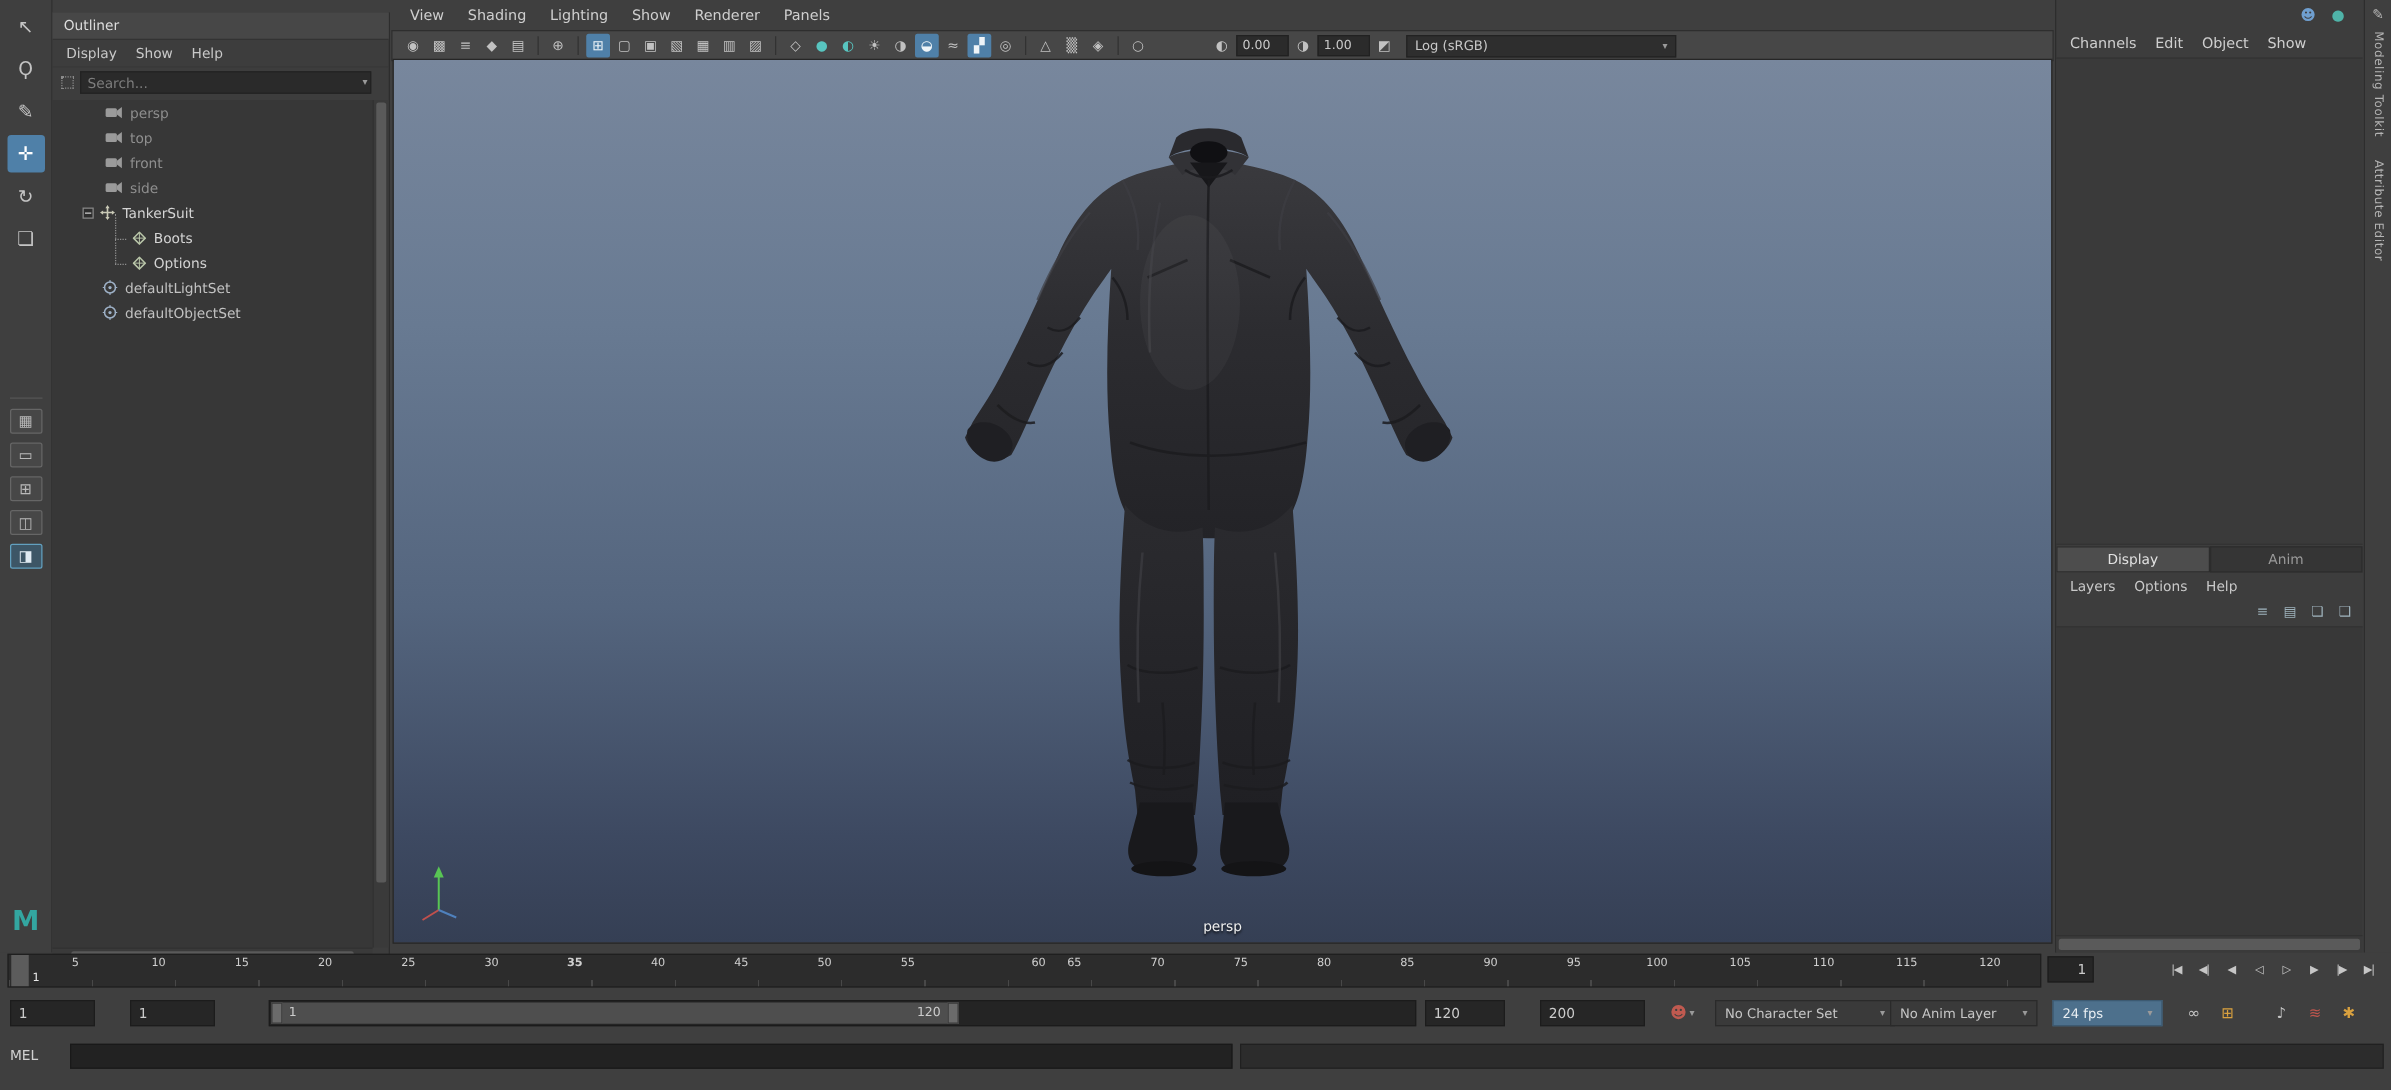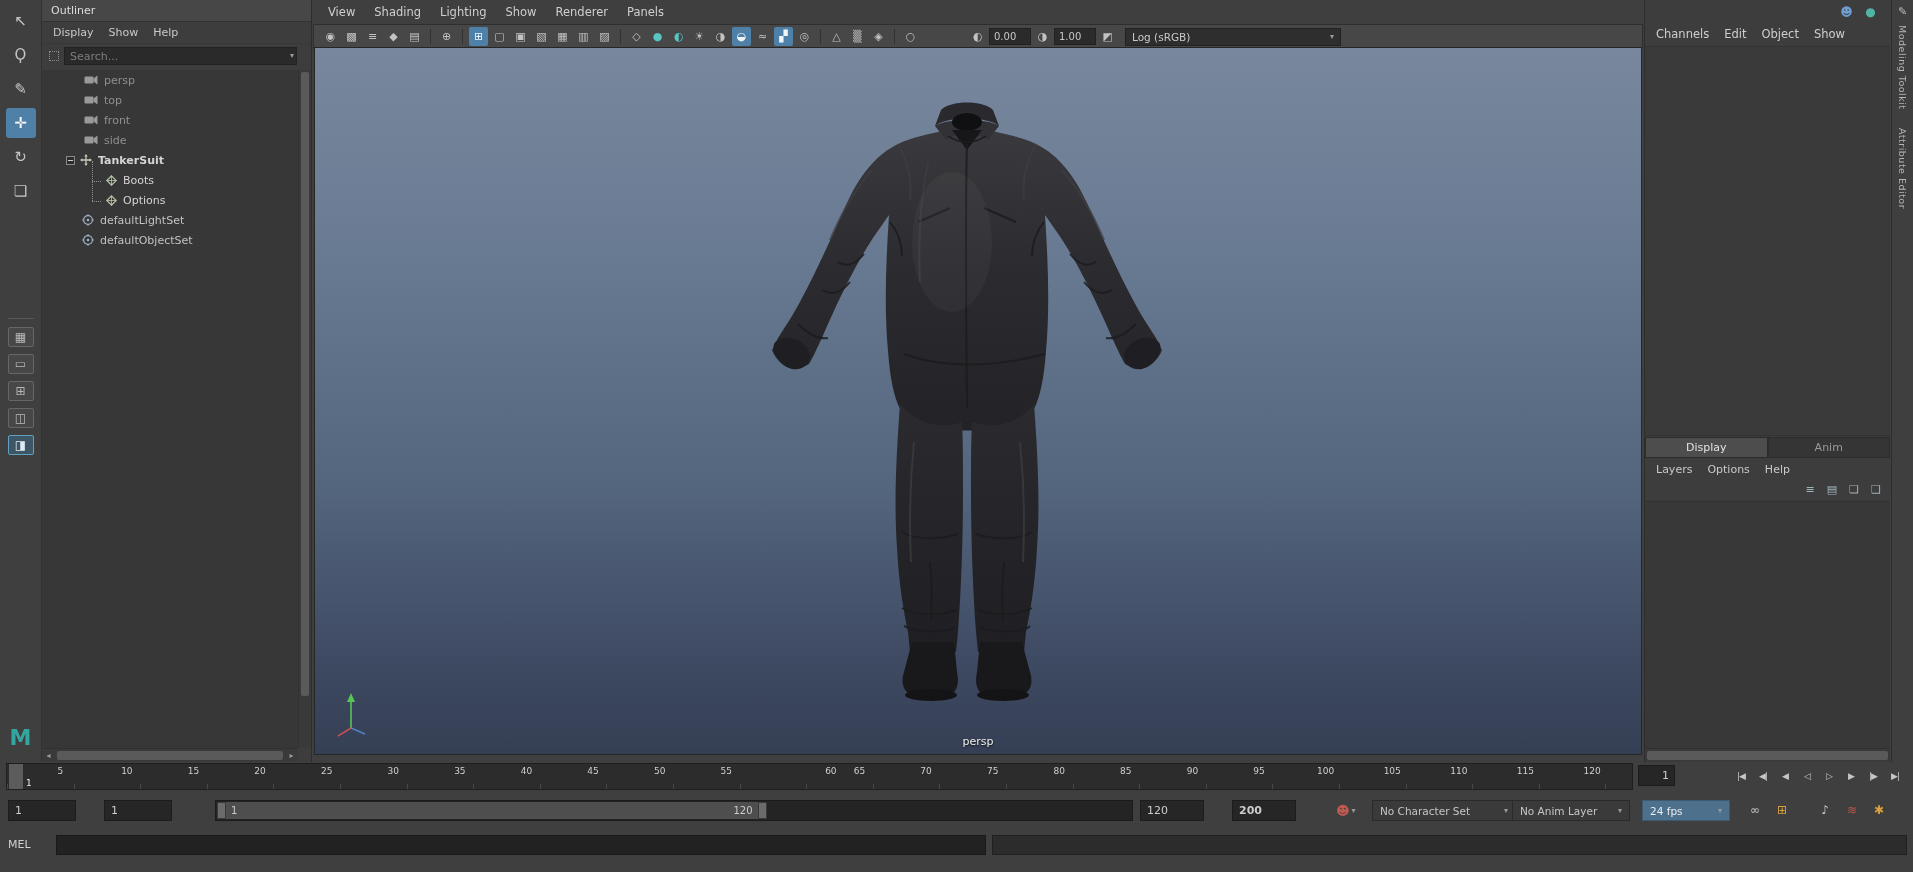--- a/index.html
+++ b/index.html
@@ -12,37 +12,37 @@
 .tool{width:30px;height:30px;margin-bottom:4px;display:flex;align-items:center;justify-content:center;font-size:15px;color:#c4c4c4;border-radius:3px;}
 .tool.active{background:#4f80a8;color:#ffffff;}
 .tb-gap{height:104px;}
 .tb-sep{width:26px;height:1px;background:#565656;margin:4px 0 8px;}
 .layouts{display:flex;flex-direction:column;align-items:center;}
 .layout-btn{width:26px;height:20px;margin-bottom:7px;border:1px solid #666;border-radius:2px;background:#474747;color:#b9b9b9;font-size:12px;display:flex;align-items:center;justify-content:center;}
 .layout-btn.active{border-color:#62a0bf;background:#3d5666;color:#dfeaf2;}
 .maya-logo{margin-top:auto;margin-bottom:12px;font-size:22px;font-weight:bold;color:#33a6a0;}
 
 
-#outli{position:absolute;left:42px;top:0;width:270px;height:762px;background:#3d3d3d;border-right:1px solid #2d2d2d;}
+#outli{position:absolute;left:42px;top:10px;width:270px;height:762px;background:#3d3d3d;border-right:1px solid #2d2d2d;}
 .ol-title{height:22px;line-height:22px;padding-left:9px;background:#474747;border-bottom:1px solid #333;color:#dedede;font-size:11px;}
 .ol-menus{height:22px;display:flex;gap:15px;align-items:center;padding-left:11px;color:#c9c9c9;border-bottom:1px solid #383838;}
 .menu-item{cursor:default;}
 .ol-search{height:24px;display:flex;align-items:center;gap:5px;padding:0 14px 0 7px;}
 .filter-box{width:10px;height:10px;border:1px dotted #8a8a8a;flex:none;}
 .search-wrap{position:relative;flex:1;}
 .search-wrap input{width:100%;height:18px;background:#2a2a2a;border:1px solid #222;color:#bcbcbc;font-size:11px;padding:0 14px 0 5px;font-family:inherit;}
 .search-wrap input::placeholder{color:#7d7d7d;}
 .search-caret{position:absolute;right:3px;top:4px;font-size:8px;color:#999;}
 .ol-tree{position:absolute;top:70px;left:0;right:13px;bottom:14px;background:#373737;overflow:hidden;}
 .tree-row{height:20px;display:flex;align-items:center;}
 .tree-row .t-icon{display:flex;align-items:center;margin-right:6px;flex:none;}
 .t-label{font-size:11px;color:#d4d4d4;white-space:nowrap;}
 .tree-row.cam{padding-left:42px;}
 .tree-row.cam .t-label{color:#8f8f8f;}
-.tree-row.grp{padding-left:24px;font-weight:bold;}
+.tree-row.grp{padding-left:24px;}
 .tree-row.child{padding-left:50px;}
 .tree-row.set{padding-left:40px;}
 .tree-row.set .t-label{color:#c2c2c2;}
 .expander{width:9px;height:9px;border:1px solid #8a8a8a;background:#2d2d2d;position:relative;margin-right:5px;flex:none;}
 .expander::after{content:"";position:absolute;left:1px;right:1px;top:3px;height:1px;background:#cfcfcf;}
 .connector{width:10px;height:18px;position:relative;margin-right:4px;flex:none;}
 .connector::before{content:"";position:absolute;left:0;top:-10px;height:20px;border-left:1px dotted #8f8f8f;}
 .connector::after{content:"";position:absolute;left:0;top:10px;width:9px;border-top:1px dotted #8f8f8f;}
 .tree-row.last .connector::before{height:20px;}
 .ol-vscroll{position:absolute;top:70px;right:0;bottom:14px;width:13px;background:#3a3a3a;border-left:1px solid #313131;}
@@ -460,21 +460,21 @@
 <div id="time-row">
   <div class="timeline">
     <div class="tl-current"></div>
     <div class="tl-labels">
         <span class="tl-num" style="left: 3.27869%;">5</span>
         <span class="tl-num" style="left: 7.37705%;">10</span>
         <span class="tl-num" style="left: 11.4754%;">15</span>
         <span class="tl-num" style="left: 15.5738%;">20</span>
         <span class="tl-num" style="left: 19.6721%;">25</span>
         <span class="tl-num" style="left: 23.7705%;">30</span>
-        <span class="tl-num" style="left: 27.8689%;">35</span>
+        <span class="tl-num" style="left: 27.8689%; font-weight: bold;">35</span>
         <span class="tl-num" style="left: 31.9672%;">40</span>
         <span class="tl-num" style="left: 36.0656%;">45</span>
         <span class="tl-num" style="left: 40.1639%;">50</span>
         <span class="tl-num" style="left: 44.2623%;">55</span>
         <span class="tl-num" style="left: 48.3607%; margin-left: 38px;">60</span>
         <span class="tl-num" style="left: 52.459%;">65</span>
         <span class="tl-num" style="left: 56.5574%;">70</span>
         <span class="tl-num" style="left: 60.6557%;">75</span>
         <span class="tl-num" style="left: 64.7541%;">80</span>
         <span class="tl-num" style="left: 68.8525%;">85</span>
@@ -507,21 +507,21 @@
   <div class="rs-field" style="left:104px;width:68px;">1</div>
   <div class="rs-slider">
     <div class="rs-handle">
       <div class="rs-grip"></div>
       <span class="rs-start-label">1</span>
       <span class="rs-end-label">120</span>
       <div class="rs-grip"></div>
     </div>
   </div>
   <div class="rs-field" style="left:1140px;width:64px;">120</div>
-  <div class="rs-field" style="left:1232px;width:64px;font-weight:bold;">200</div>
+  <div class="rs-field" style="left:1232px;width:84px;">200</div>
   <div class="char-btn">
     <span class="char-glyph">☻</span>
     <span class="dd-caret">▾</span>
   </div>
   <div class="dd character">
     <span>No Character Set</span>
     <span class="dd-caret">▾</span>
   </div>
   <div class="dd animlayer">
     <span>No Anim Layer</span>

